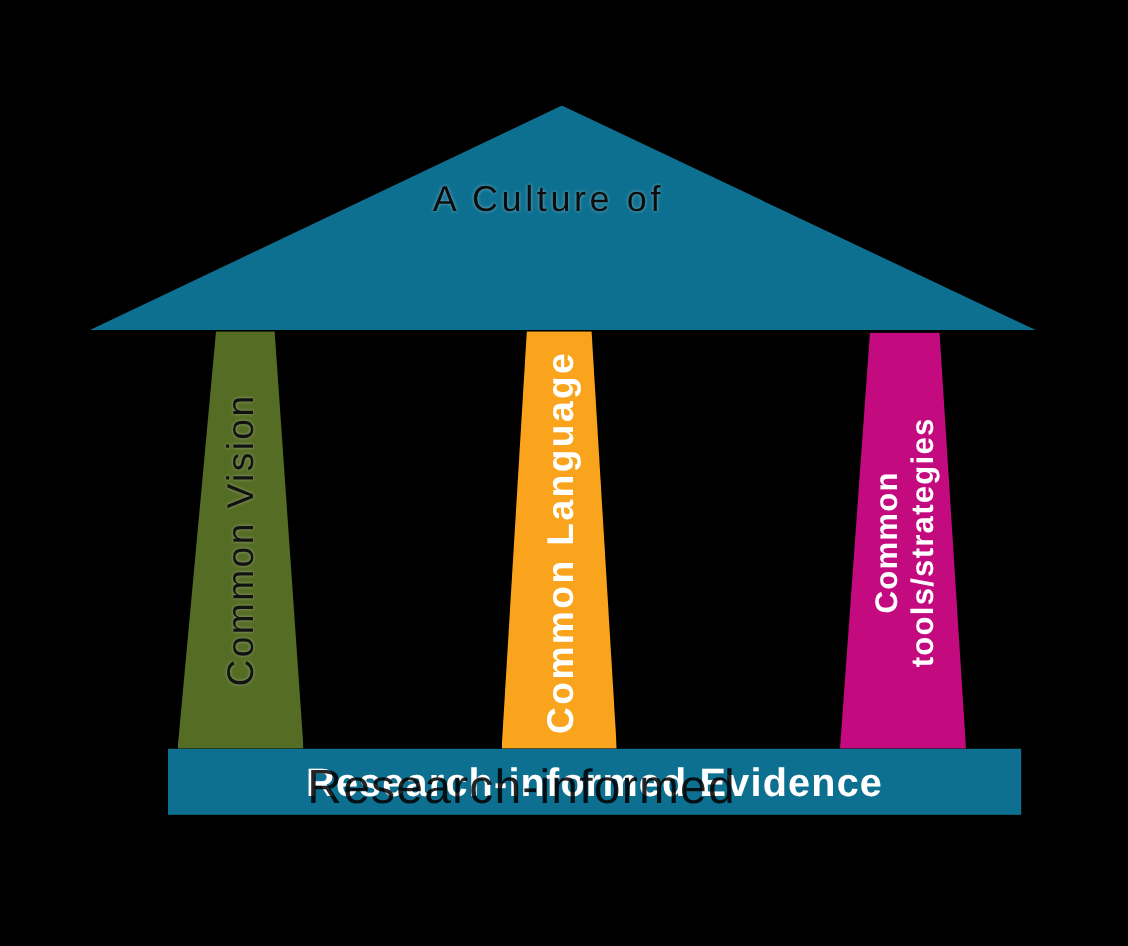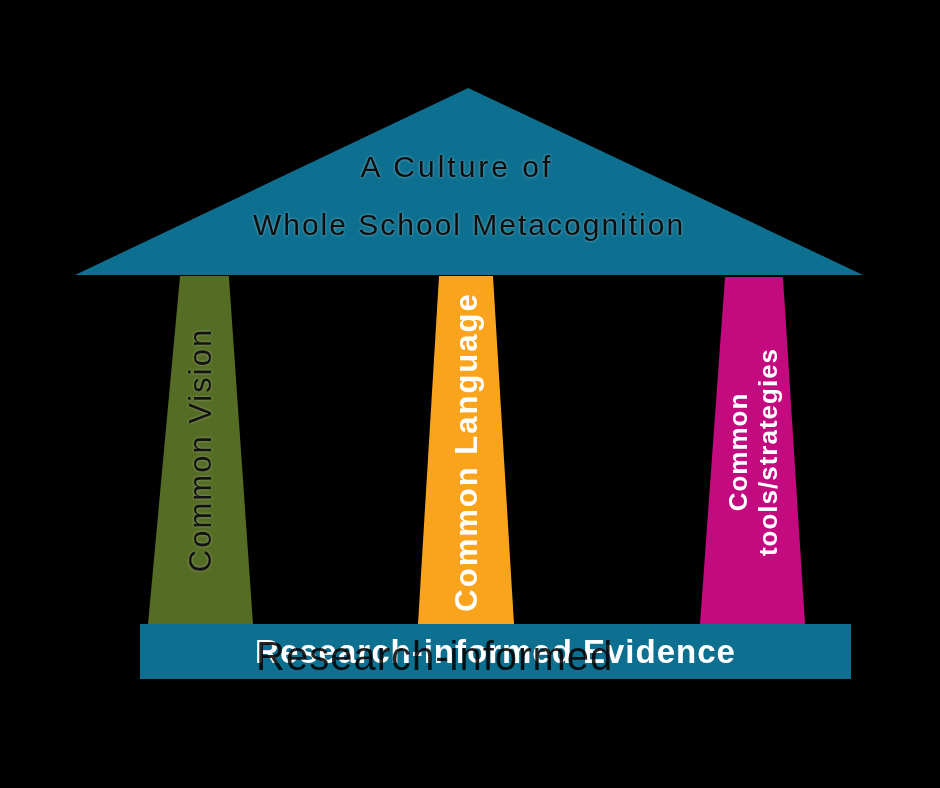--- a/index.html
+++ b/index.html
@@ -130,21 +130,20 @@
     opacity: 0.85;
   }
 </style>
 </head>
 <body>
 
 <div class="stage">
 
   <div class="roof">
     <div class="roof-line roof-line1">A Culture of</div>
-    <div class="roof-line roof-line2">Whole School Metacognition</div>
   </div>
 
   <div class="pillar pillar-vision"></div>
   <div class="pillar pillar-language"></div>
   <div class="pillar pillar-tools"></div>
 
   <div class="pillar-label label-vision">Common Vision</div>
 
   <div class="pillar-label label-language">Common Language</div>
 

